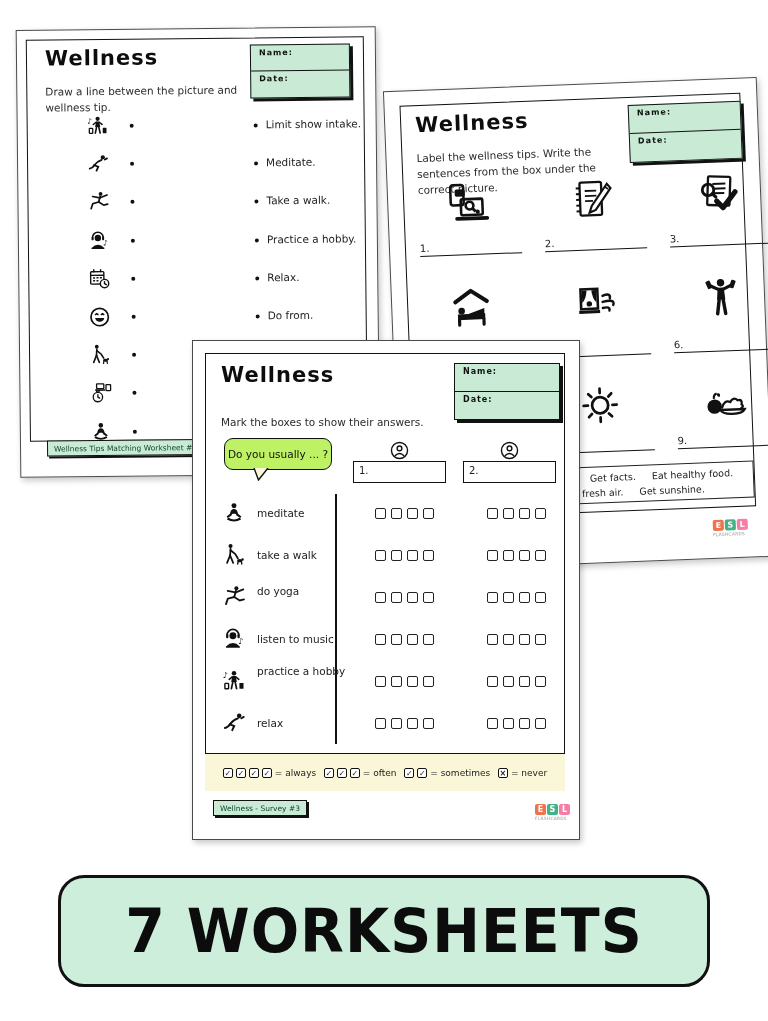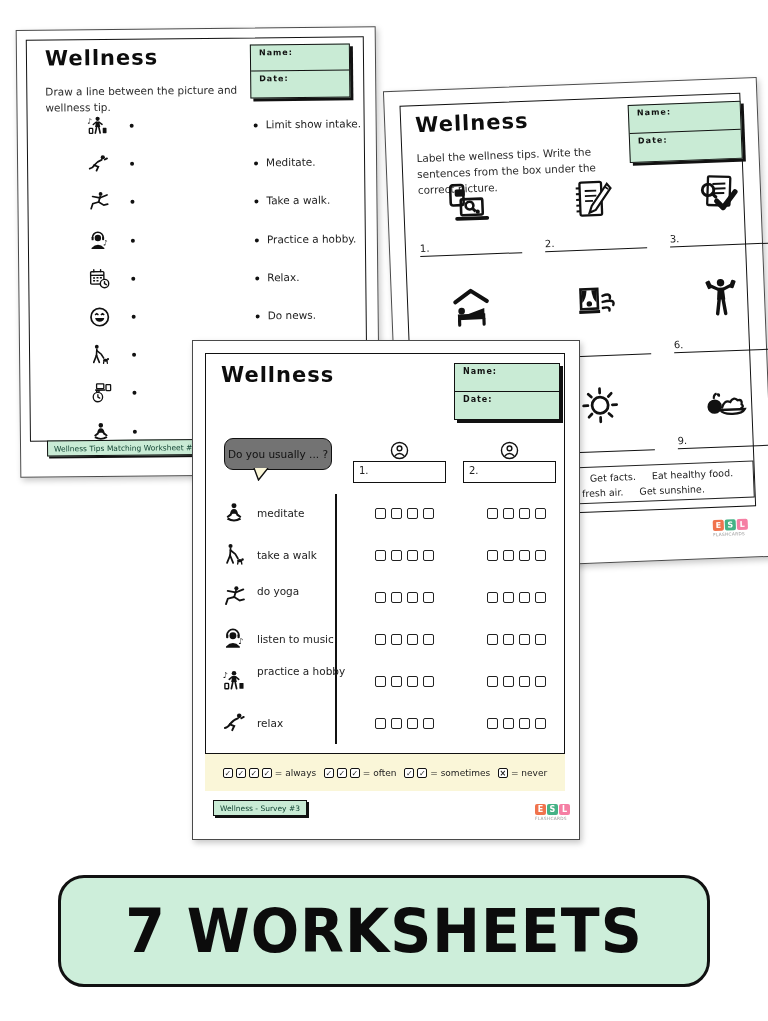--- a/index.html
+++ b/index.html
@@ -23,21 +23,21 @@
   .tiprow{position:absolute;font-size:10.5px;color:#222;}
   .tiprow .dot2{display:inline-block;width:4px;height:4px;border-radius:50%;background:#111;
     vertical-align:middle;margin-right:8px;}
   .label-line{position:absolute;width:102px;border-bottom:1.3px solid #111;font-size:10px;
     padding-bottom:2px;color:#222;}
   .gicon{position:absolute;width:46px;height:46px;}
   .wordbox{position:absolute;border:1.5px solid #222;box-sizing:border-box;text-align:center;
     font-size:9.5px;color:#222;padding-top:3px;}
   .wordbox .wline{line-height:15px;}
   .wordbox .phr{margin:0 8px;white-space:nowrap;}
-  .bubble{position:absolute;background:#737373;border:1.5px solid #111;border-radius:9px;
+  .bubble{position:absolute;background:#bef264;border:1.5px solid #111;border-radius:9px;
     font-size:10.5px;display:flex;align-items:center;justify-content:center;box-sizing:border-box;}
   .bubble-tail{position:absolute;line-height:0;}
   .pbox{position:absolute;border:1.4px solid #111;box-sizing:border-box;font-size:10px;
     padding:3px 0 0 5px;background:#fff;color:#222;}
   .avatar{position:absolute;width:21px;height:21px;}
   .vdiv{position:absolute;width:1.5px;background:#111;}
   .srow-ico{position:absolute;left:28px;width:26px;height:26px;}
   .srow-lab{position:absolute;left:64px;font-size:10.5px;color:#222;}
   .cbxg{position:absolute;display:flex;gap:5px;}
   .cbx{width:11px;height:11px;border:1.6px solid #222;border-radius:2px;background:#fff;box-sizing:border-box;}
@@ -169,21 +169,21 @@
             </svg></span>
           <span class="dot"></span>
         </div>
       </div>
     <div id="match-tips">
         <div class="tiprow" style="left: 236px; top: 90px;"><span class="dot2"></span><span>Limit show intake.</span></div>
         <div class="tiprow" style="left: 236px; top: 128.2px;"><span class="dot2"></span><span>Meditate.</span></div>
         <div class="tiprow" style="left: 236px; top: 166.4px;"><span class="dot2"></span><span>Take a walk.</span></div>
         <div class="tiprow" style="left: 236px; top: 204.6px;"><span class="dot2"></span><span>Practice a hobby.</span></div>
         <div class="tiprow" style="left: 236px; top: 242.8px;"><span class="dot2"></span><span>Relax.</span></div>
-        <div class="tiprow" style="left: 236px; top: 281px;"><span class="dot2"></span><span>Do news.</span></div>
+        <div class="tiprow" style="left: 236px; top: 281px;"><span class="dot2"></span><span>Do from.</span></div>
       </div>
     <div class="tag" style="left:26px;top:410px;">Wellness Tips Matching Worksheet #2</div>
   </div>
 
   <div class="page" id="page-labeling" style="left:392px;top:84px;width:372px;height:478px;transform:rotate(-2.2deg);z-index:2;">
     <div class="inner" style="left:15px;top:14px;width:341px;height:414px;"></div>
     <div class="ws-title" style="left:30px;top:22px;">Wellness</div>
     <div class="ws-instr" style="left:30px;top:60px;width:205px;">Label the wellness tips. Write the sentences from the box under the correct picture.</div>
     <div class="namebox" style="left:243px;top:22px;width:113px;height:58px;">
       <div class="nb-row first" style="height:28px;">
@@ -268,20 +268,21 @@
       </div>
     <div class="esl" style="left:312px;top:433px;">
         <div><span class="sq" style="background: rgb(240, 115, 77);">E</span><span class="sq" style="background: rgb(69, 178, 134);">S</span><span class="sq" style="background: rgb(245, 127, 164);">L</span></div>
         <div class="cap">FLASHCARDS</div>
       </div>
   </div>
 
   <div class="page" id="page-survey" style="left:192px;top:340px;width:386px;height:498px;z-index:3;">
     <div class="inner" style="left:12px;top:12px;width:360px;height:438px;"></div>
     <div class="ws-title" style="left:28px;top:22px;">Wellness</div>
+    <div class="ws-instr" style="left:28px;top:74px;width:230px;">Mark the boxes to show their answers.</div>
     <div class="namebox" style="left:261px;top:22px;width:106px;height:57px;">
       <div class="nb-row first" style="height:28px;">
         <span>Name:</span>
       </div>
       <div class="nb-row" style="height:26px;">
         <span>Date:</span>
       </div>
     </div>
     <div class="bubble" style="left:31px;top:97px;width:108px;height:32px;">
       <span>Do you usually ... ?</span>

